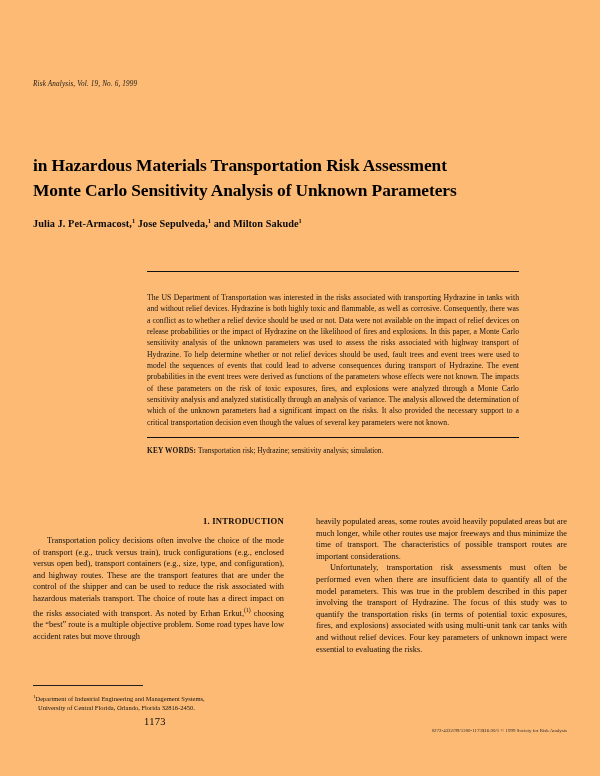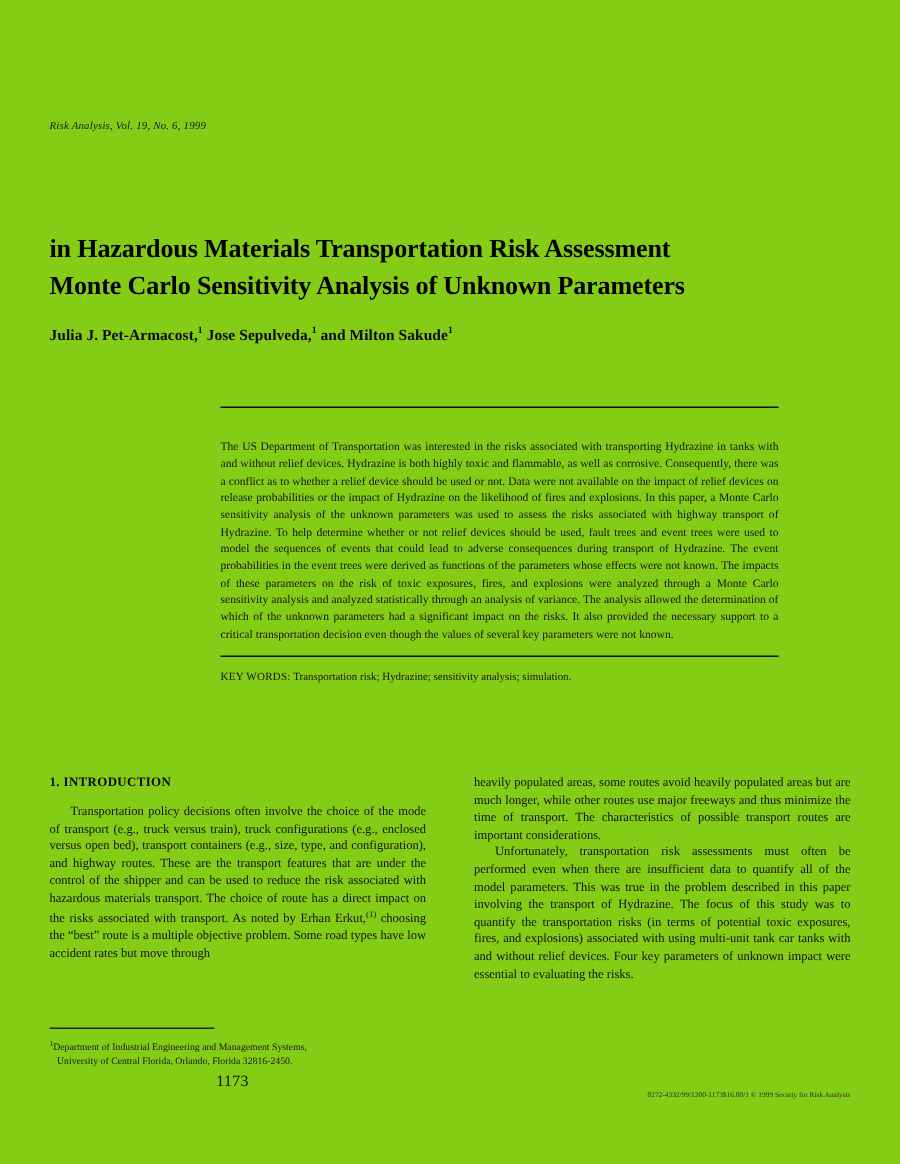--- a/index.html
+++ b/index.html
@@ -4,21 +4,21 @@
 <style>
   html, body {
     margin: 0;
     padding: 0;
     background: #ffffff;
   }
   .page {
     position: relative;
     width: 600px;
     height: 776px;
-    background: #84cc16;
+    background: #fdba74;
     font-family: "Liberation Serif", serif;
     color: #0a0a0a;
     overflow: hidden;
     box-sizing: border-box;
   }
 
   
   .running-head {
     position: absolute;
     left: 33px;
@@ -82,21 +82,21 @@
     border-top: 1.3px solid #111;
     width: 100%;
   }
   .keywords {
     margin-top: 8px;
     font-size: 7.3px;
     line-height: 10px;
     color: #131313;
   }
   .keywords .kw-label {
-    font-weight: normal;
+    font-weight: bold;
     letter-spacing: 0.2px;
   }
 
   
   .columns {
     position: absolute;
     left: 33px;
     top: 516px;
     width: 534px;
     height: 250px;
@@ -107,20 +107,21 @@
     width: 251px;
   }
   .col-left { left: 0; }
   .col-right { left: 283px; }
 
   .section-head {
     font-size: 8.6px;
     font-weight: bold;
     letter-spacing: 0.25px;
     margin: 0 0 9px 0;
+    text-align: right;
   }
   .body-p {
     font-size: 8.35px;
     line-height: 11.6px;
     text-align: justify;
     text-justify: inter-word;
     margin: 0;
     color: #111;
   }
   .body-p + .body-p { text-indent: 14px; }

